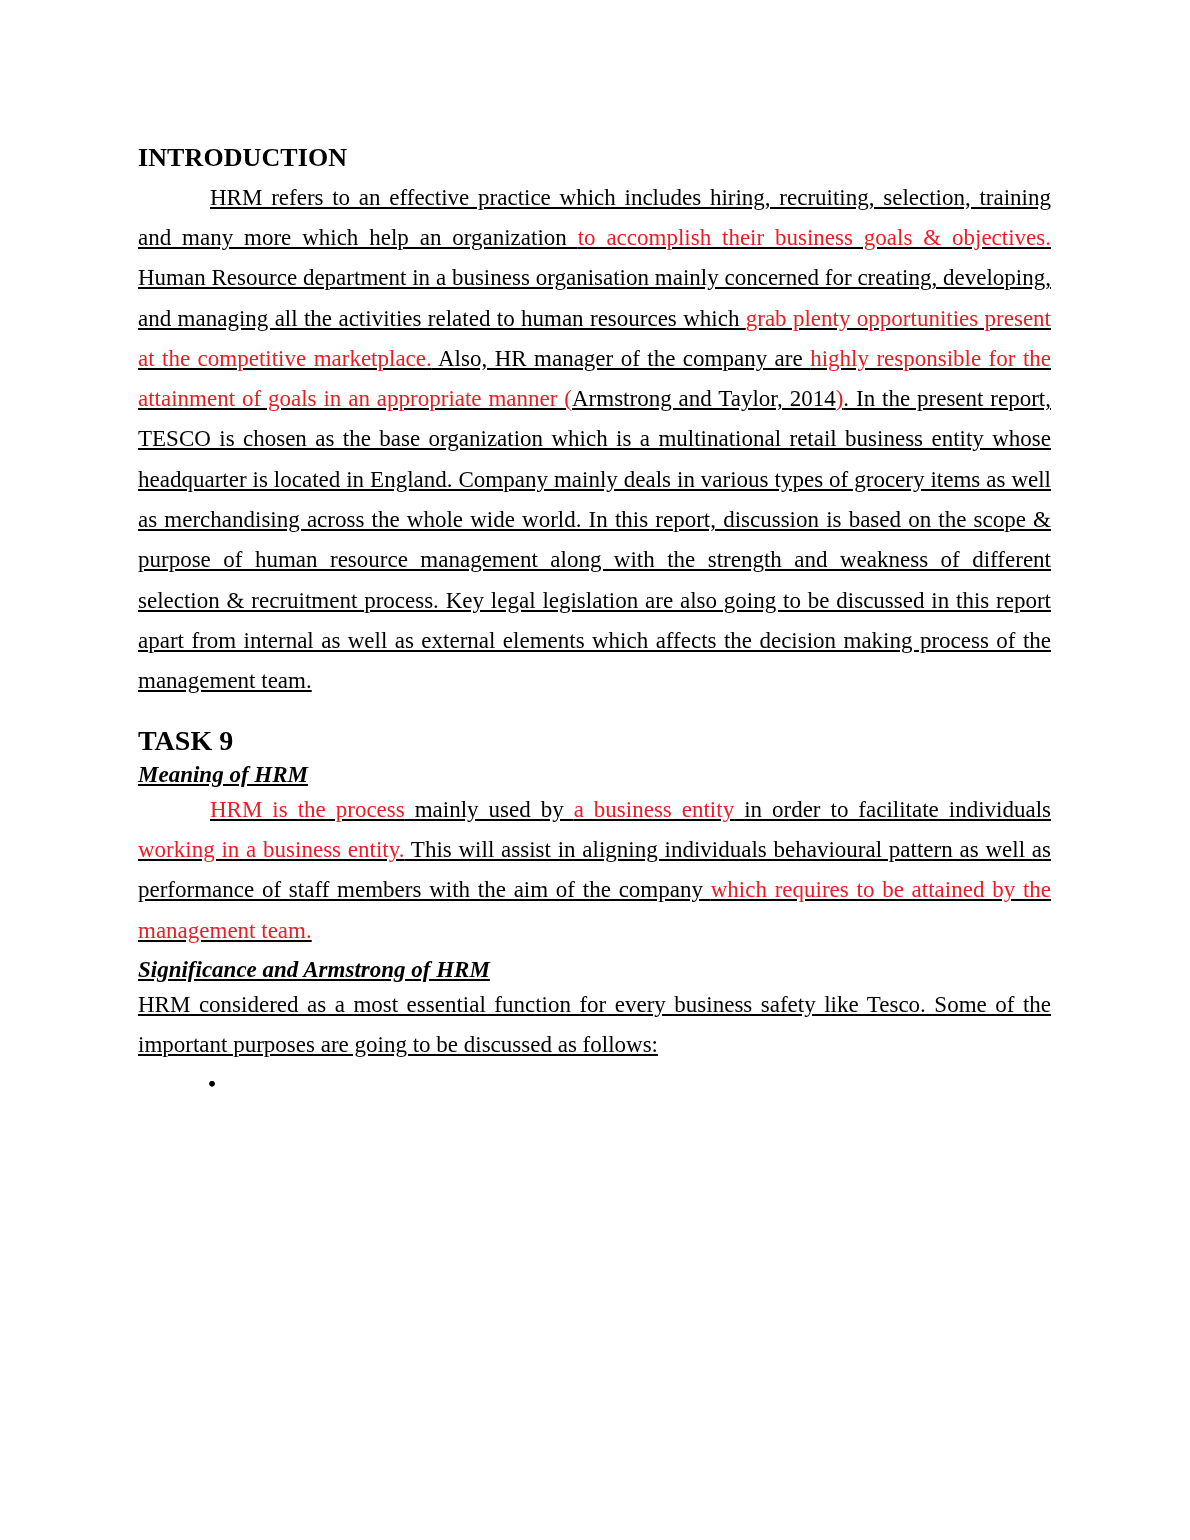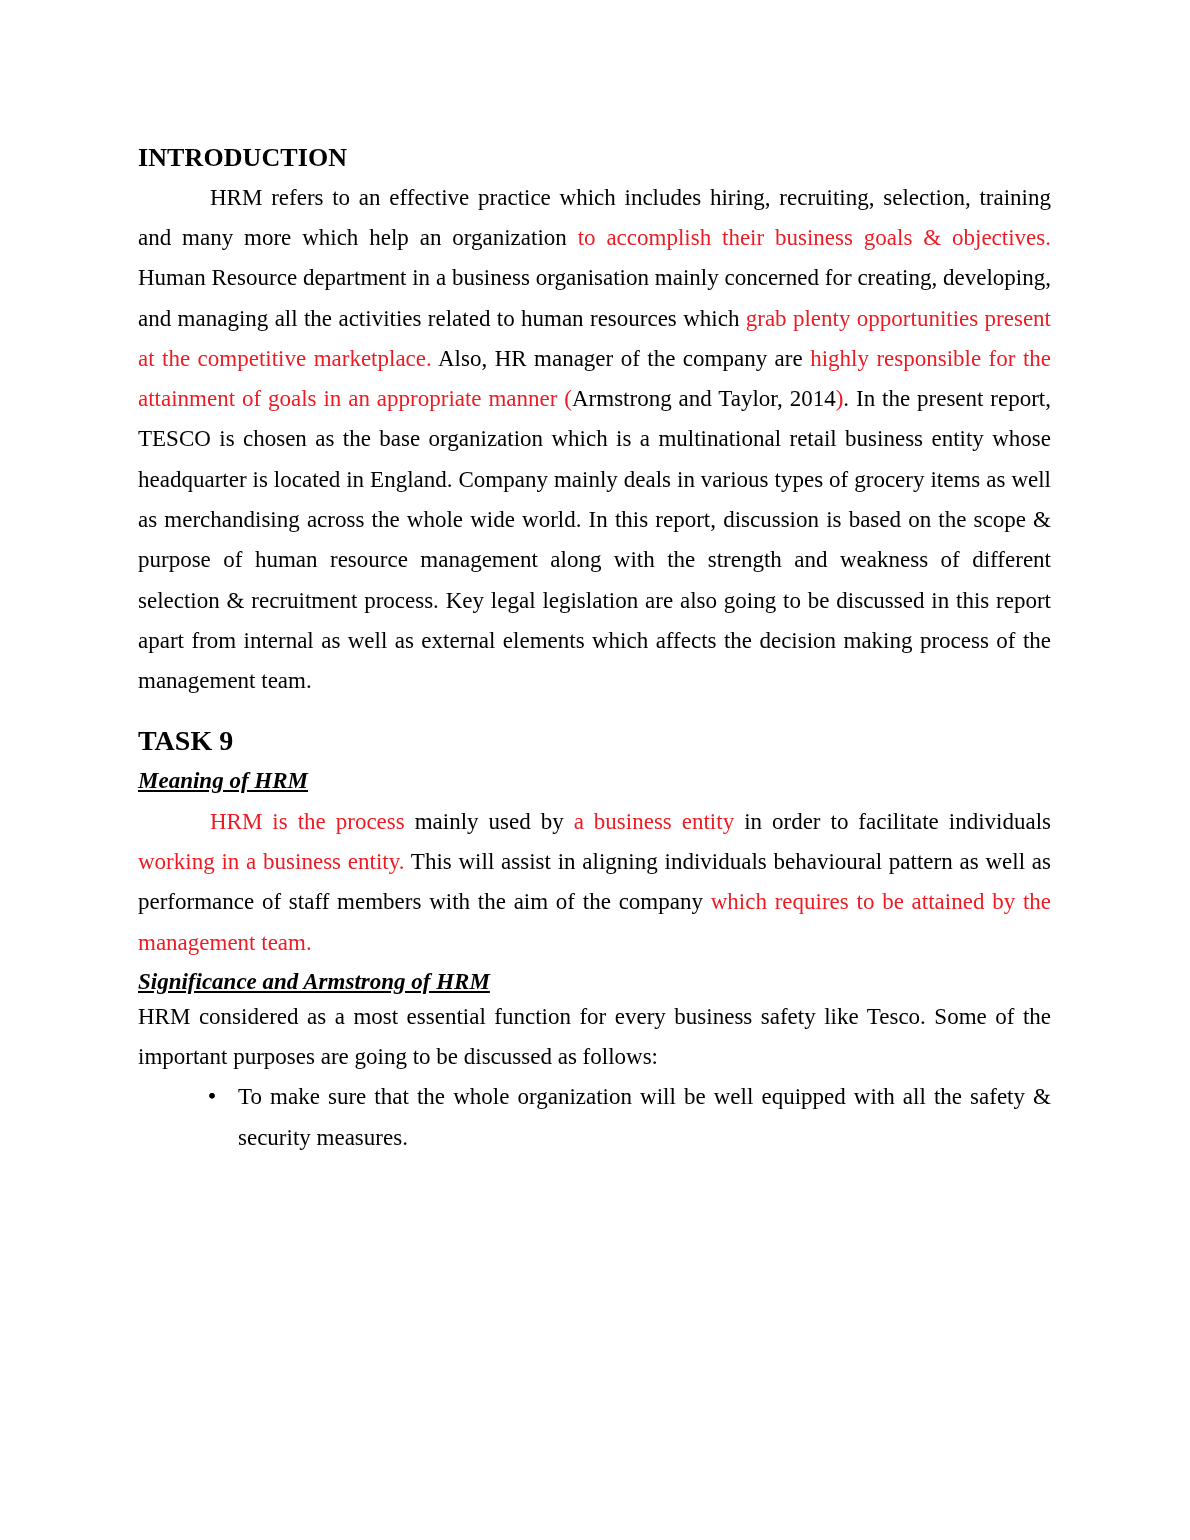--- a/index.html
+++ b/index.html
@@ -45,42 +45,43 @@
     line-height: 1.2;
     margin: 26px 0 0 0;
   }
   .h-p1 .u { text-decoration: underline; }
   .h-sub {
     font-size: 23px;
     font-weight: bold;
     font-style: italic;
     text-decoration: underline;
     line-height: 1.25;
-    margin: 10px 0 0 0;
+    margin: 4px 0 0 0;
   }
   .h-sub2 {
     font-size: 23px;
     font-weight: bold;
     font-style: italic;
     text-decoration: underline;
     line-height: 1.25;
     margin: 5px 0 0 0;
   }
   
   p.body {
     font-size: 23px;
     line-height: 40.3px;
     text-align: justify;
     text-justify: inter-word;
     margin: 0;
     -webkit-hyphens: none;
     hyphens: none;
+    text-decoration: underline;
   }
   p.indent { text-indent: 72px; }
-  p.gap-top { margin-top: 6px; }
+  p.gap-top { }
   .red { color: #ed1c24; }
   
   ul.bullets {
     list-style: none;
     margin: 0;
     padding: 0;
   }
   ul.bullets li {
     position: relative;
     font-size: 23px;
@@ -128,19 +129,19 @@
     <p class="body indent gap-top">
       <span class="red">HRM is the process</span><span> mainly used by </span><span class="red">a business entity</span><span> in order to facilitate individuals </span><span class="red">working in a business entity.</span><span> This will assist in aligning individuals behavioural pattern as well as performance of staff members with the aim of the company </span><span class="red">which requires to be attained by the management team.</span>
     </p>
 
     <div class="h-sub2">Significance and Armstrong of HRM</div>
 
     <p class="body">HRM considered as a most essential function for every business safety like Tesco. Some of the important purposes are going to be discussed as follows:</p>
 
     <ul class="bullets">
       <li><span class="bullet">•</span></li>
-      <li><span class="bullet">•</span><span>To make sure that the whole organization will be well equipped with all the safety &amp; security measures.</span></li>
+      <li><span class="bullet">•</span></li>
     </ul>
 
   </div>
 
   <div class="page-number">1</div>
 </div>
 
 </body></html>

